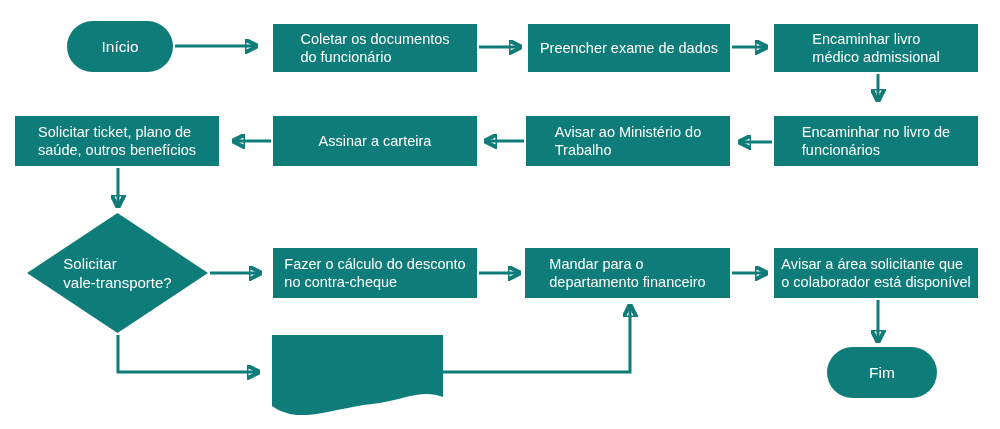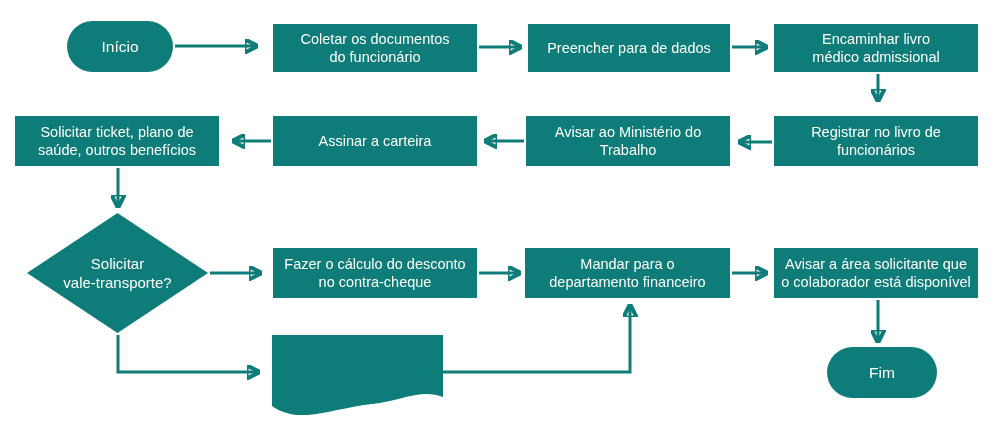--- a/index.html
+++ b/index.html
@@ -17,21 +17,21 @@
     left: 0; top: 0;
     width: 1000px; height: 429px;
     pointer-events: none;
   }
   .edges path { stroke: var(--teal); stroke-width: 3; fill: none; }
   .node {
     position: absolute;
     display: flex;
     align-items: center;
     justify-content: center;
-    text-align: center;
+    text-align: left;
     color: var(--txt);
     box-sizing: border-box;
   }
   .process {
     background: var(--teal);
     font-size: 14.5px;
     line-height: 1.25;
     padding: 2px 4px;
   }
   .terminator {
@@ -79,21 +79,21 @@
   <div class="node terminator" style="left:67px; top:21px; width:106px; height:51px;">
     <span class="node-label">Início</span>
   </div>
 
   <div class="node process" style="left:273px; top:24px; width:204px; height:48px;">
     <span class="node-label">Coletar os documentos
 do funcionário</span>
   </div>
 
   <div class="node process" style="left:528px; top:24px; width:202px; height:48px;">
-    <span class="node-label">Preencher para de dados</span>
+    <span class="node-label">Preencher exame de dados</span>
   </div>
 
   <div class="node process" style="left:774px; top:24px; width:204px; height:48px;">
     <span class="node-label">Encaminhar livro
 médico admissional</span>
   </div>
 
   <div class="node process" style="left:15px; top:116px; width:204px; height:50px;">
     <span class="node-label">Solicitar ticket, plano de
 saúde, outros benefícios</span>
@@ -102,21 +102,21 @@
   <div class="node process" style="left:273px; top:116px; width:204px; height:50px;">
     <span class="node-label">Assinar a carteira</span>
   </div>
 
   <div class="node process" style="left:526px; top:116px; width:204px; height:50px;">
     <span class="node-label">Avisar ao Ministério do
 Trabalho</span>
   </div>
 
   <div class="node process" style="left:774px; top:116px; width:204px; height:50px;">
-    <span class="node-label">Registrar no livro de
+    <span class="node-label">Encaminhar no livro de
 funcionários</span>
   </div>
 
   <div class="node decision" style="left:27px; top:213px; width:181px; height:120px;">
     <svg viewBox="0 0 181 120" preserveAspectRatio="none">
       <polygon points="90.5,0 181,60 90.5,120 0,60" fill="var(--teal)"></polygon>
     </svg>
     <span class="node-label">Solicitar
 vale-transporte?</span>
   </div>

